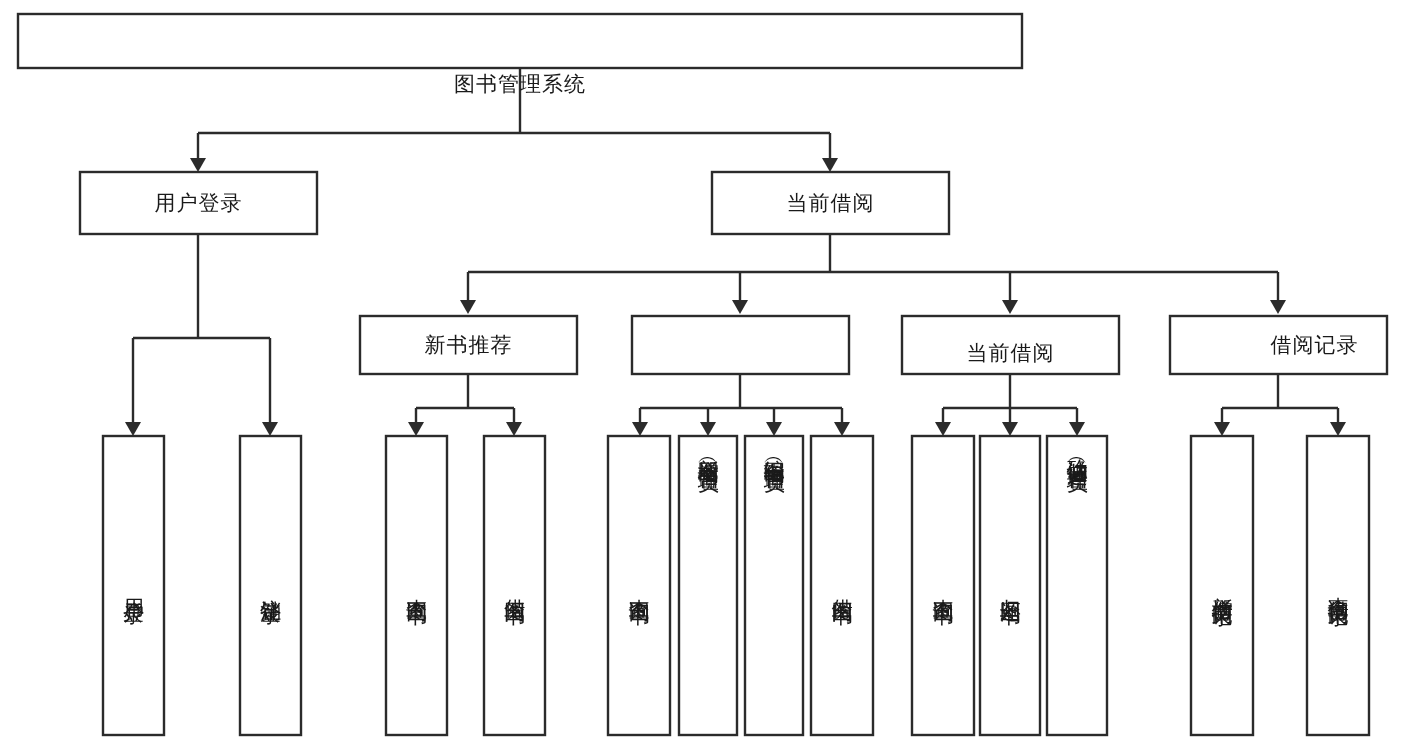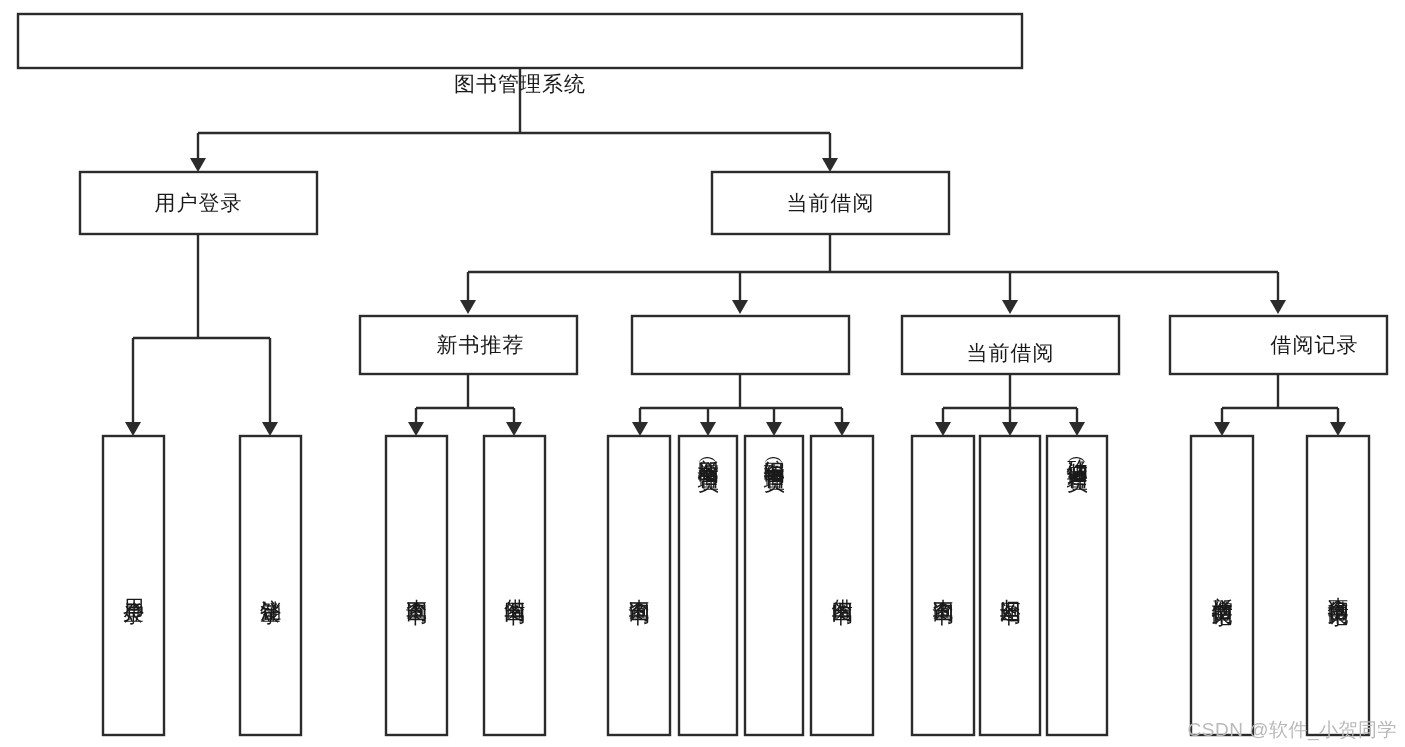--- a/index.html
+++ b/index.html
@@ -167,21 +167,21 @@
 
     <rect class="node-rect" x="1191" y="436" width="62" height="299"></rect>
     <rect class="node-rect" x="1307" y="436" width="62" height="299"></rect>
   </svg>
 
   <div class="node-label-v" style="left:18px; top:14px; width:1004px; height:54px; writing-mode:horizontal-tb; text-orientation:mixed; letter-spacing:1px;margin-top:43px;">图书管理系统</div>
 
   <div class="node-label-v" style="left:80px; top:172px; width:237px; height:62px; writing-mode:horizontal-tb; text-orientation:mixed; letter-spacing:1px;">用户登录</div>
   <div class="node-label-v" style="left:712px; top:172px; width:237px; height:62px; writing-mode:horizontal-tb; text-orientation:mixed; letter-spacing:1px;">当前借阅</div>
 
-  <div class="node-label-v" style="left:360px; top:316px; width:217px; height:58px; writing-mode:horizontal-tb; text-orientation:mixed; letter-spacing:1px;padding-left:12px;">新书推荐</div>
+  <div class="node-label-v" style="left:360px; top:316px; width:217px; height:58px; writing-mode:horizontal-tb; text-orientation:mixed; letter-spacing:1px;">新书推荐</div>
   <div class="node-label-v" style="left:902px; top:316px; width:217px; height:74px; writing-mode:horizontal-tb; text-orientation:mixed; letter-spacing:1px;">当前借阅</div>
   <div class="node-label-v" style="left:1170px; top:316px; width:217px; height:58px; writing-mode:horizontal-tb; text-orientation:mixed; letter-spacing:1px;margin-left:36px;">借阅记录</div>
 
   <div class="node-label-v" style="left:103px; top:436px; width:61px; height:299px;">用户登录</div>
   <div class="node-label-v" style="left:240px; top:436px; width:61px; height:299px;">注销登录</div>
 
   <div class="node-label-v" style="left:386px; top:436px; width:61px; height:299px;">查询图书</div>
   <div class="node-label-v" style="left:484px; top:436px; width:61px; height:299px;">借阅图书</div>
 
   <div class="node-label-v" style="left:608px; top:436px; width:62px; height:299px;">查询图书</div>
@@ -189,14 +189,13 @@
   <div class="node-label-v" style="left:745px; top:436px; width:58px; height:299px; justify-content:flex-start; padding-top:6px; box-sizing:border-box;">编辑图书（管理员）</div>
   <div class="node-label-v" style="left:811px; top:436px; width:62px; height:299px;">借阅图书</div>
 
   <div class="node-label-v" style="left:912px; top:436px; width:62px; height:299px;">查询图书</div>
   <div class="node-label-v" style="left:980px; top:436px; width:60px; height:299px;">归还图书</div>
   <div class="node-label-v" style="left:1047px; top:436px; width:60px; height:299px; justify-content:flex-start; padding-top:6px; box-sizing:border-box;">确认归还（管理员）</div>
 
   <div class="node-label-v" style="left:1191px; top:436px; width:62px; height:299px;">新增借阅记录</div>
   <div class="node-label-v" style="left:1307px; top:436px; width:62px; height:299px;">查询借阅记录</div>
 
-  <div class="watermark">CSDN @软件_小贺同学</div>
 </div>
 
 </body></html>

